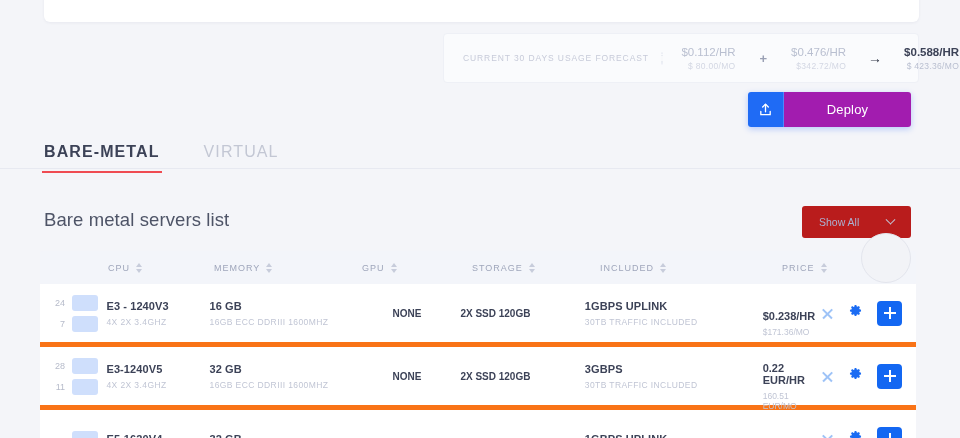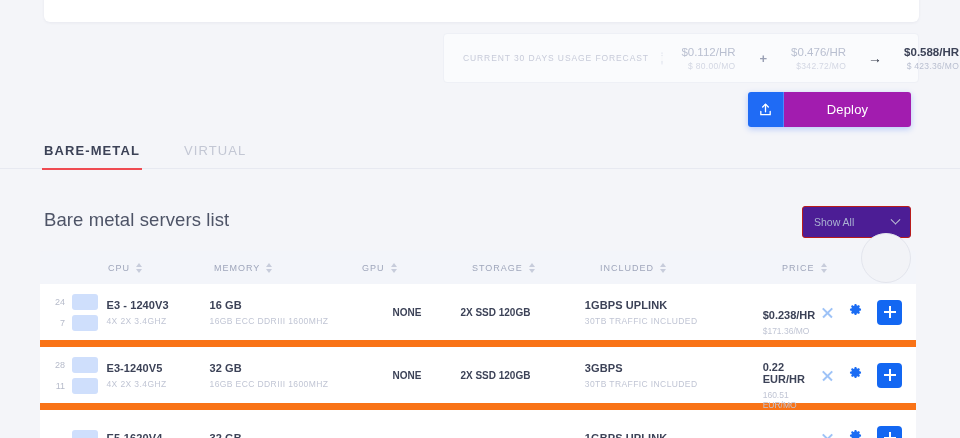--- a/index.html
+++ b/index.html
@@ -58,38 +58,38 @@
     font-size: 13px; display: flex; align-items: center; justify-content: center;
     letter-spacing: .2px;
   }
 
   
   .tabs {
     position: absolute; left: 0; top: 135px; width: 960px; height: 34px;
     border-bottom: 1px solid #e7e9f1; display: flex; align-items: flex-start;
   }
   .tab {
-    font-size: 13px; letter-spacing: 1.1px; color: #c3c7d4;
+    font-size: 16px; letter-spacing: 1.1px; color: #c3c7d4;
     padding: 8px 0 11px 0; margin-left: 44px; position: relative;
   }
   .tab.active { color: #3c4257; font-weight: bold; }
   .tab.active::after {
     content: ""; position: absolute; left: -2px; right: -2px; bottom: -1px;
     height: 2px; background: #ef4b52;
   }
   .tab:nth-child(2) { margin-left: 44px; }
 
   
   .list-title {
     position: absolute; left: 44px; top: 209px;
     font-size: 18.5px; color: #4e5467; letter-spacing: .1px;
   }
   .show-all {
     position: absolute; left: 802px; top: 206px; width: 109px; height: 32px;
-    background: #4c1d95; border: 1px solid #b91c1c; border-radius: 3px;
+    background: #b91c1c; border: 6px solid #b91c1c; border-radius: 3px;
     display: flex; align-items: center; padding: 0 11px;
   }
   .show-all-label { font-size: 10.5px; color: #aab2d2; flex: 1; }
   .chev { width: 7px; height: 7px; border-right: 1.3px solid #c2c8d8; border-bottom: 1.3px solid #c2c8d8; transform: rotate(45deg) translate(-2px,-2px); }
 
   
   .table {
     position: absolute; left: 40px; top: 251px; width: 876px;
   }
   .thead {
@@ -103,21 +103,21 @@
   .sort { display: inline-flex; flex-direction: column; gap: 2px; }
   .sort i {
     display: block; width: 0; height: 0;
     border-left: 3.5px solid transparent; border-right: 3.5px solid transparent;
   }
   .sort i.up   { border-bottom: 4px solid #c7ccdb; }
   .sort i.down { border-top: 4px solid #c7ccdb; }
 
   .row {
     height: 63px; background: #ffffff; display: flex; align-items: center;
-    border-bottom: 7px solid #f97316; position: relative;
+    border-bottom: 5px solid #f97316; position: relative;
   }
   .cell { display: flex; flex-direction: column; justify-content: center; }
   .c-main { font-size: 11px; color: #3c4257; font-weight: bold; letter-spacing: .1px; }
   .c-sub  { font-size: 8.5px; color: #c0c5d4; margin-top: 5px; letter-spacing: .4px; }
   .c-plain { font-size: 10px; color: #3c4257; font-weight: bold; }
   .c-price-main { font-size: 11px; color: #3c4257; font-weight: bold; margin-top: 20px; }
   .c-price-sub  { font-size: 8.5px; color: #c0c5d4; margin-top: 5px; }
 
   
   .cpu-badges { display: flex; flex-direction: column; gap: 5px; }

